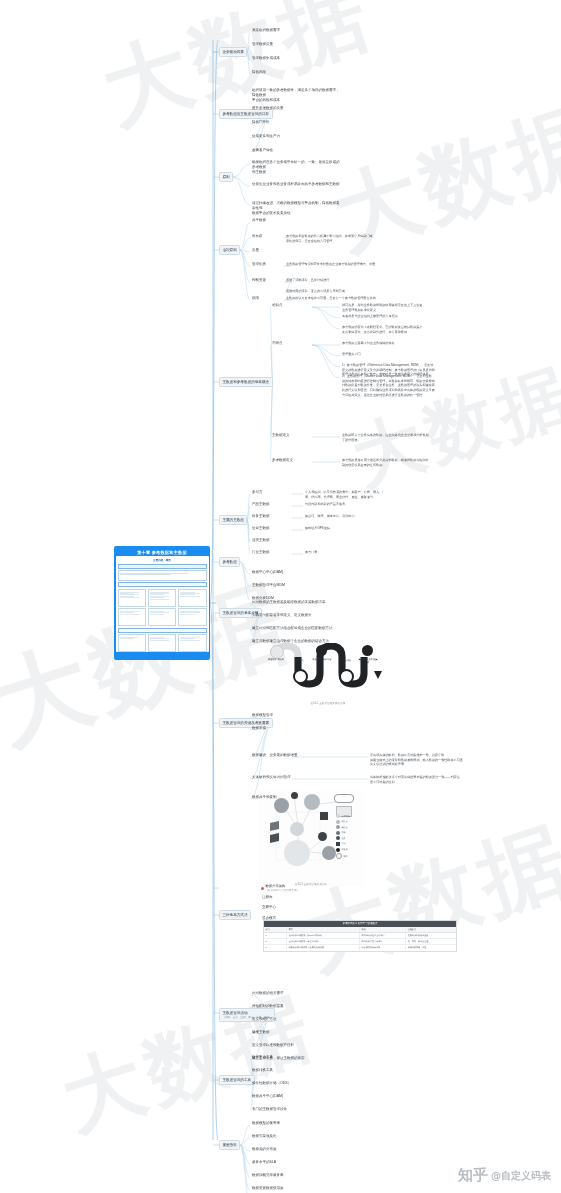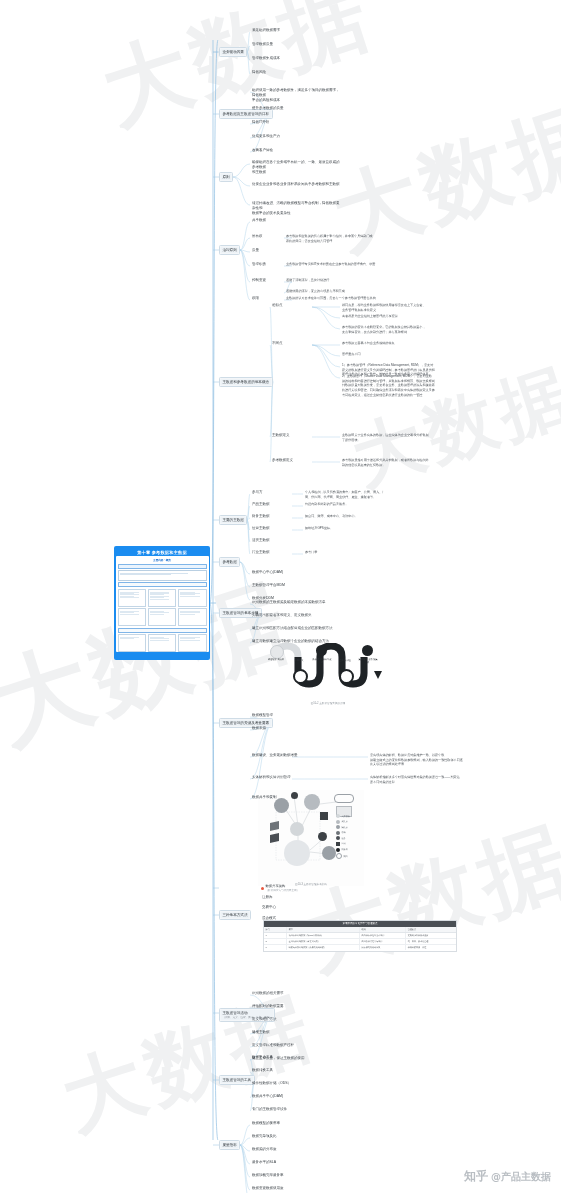--- a/index.html
+++ b/index.html
@@ -95,21 +95,21 @@
   #bubble-marker{position:absolute;left:261px;top:884px;font-size:3.3px;color:#3a4046;display:flex;align-items:center;gap:1.5px;}
   .marker-dot{width:3px;height:3px;border-radius:50%;background:#e8573f;flex:none;}
   #bubble-marker .sub{font-size:2.6px;color:#9aa1a8;}
 
   
   #zhihu{
     position:absolute;right:10px;bottom:8px;display:flex;align-items:center;gap:3px;
     color:#b9bec3;font-size:10px;font-weight:700;
     font-family:"DejaVu Sans",sans-serif;
   }
-  #zhihu .zlogo{font-size:12px;}
+  #zhihu .zlogo{font-size:15px;}
 </style>
 </head>
 <body>
 
 <div class="wm wm-a">大数据</div>
 <div class="wm wm-b">大数据</div>
 <div class="wm wm-c">大数据</div>
 <div class="wm wm-d">大数据</div>
 <div class="wm wm-e">大数据</div>
 <div class="wm wm-f">大数据</div>
@@ -527,14 +527,14 @@
       <div class="node lv2" style="left: 262px; top: 895px; width: 60px; white-space: pre-line;">注册库</div>
       <div class="node lv2" style="left: 262px; top: 905px; width: 60px; white-space: pre-line;">交易中心</div>
       <div class="node lv2" style="left: 262px; top: 916px; width: 60px; white-space: pre-line;">混合模式</div>
       <div class="node lv1" style="left: 219px; top: 910px; white-space: pre-line;">三种基本方式法</div>
     </div>
 
 </div>
 
 <div id="zhihu">
   <span class="zlogo">知乎</span>
-  <span>@产品主数据</span>
+  <span>@自定义码表</span>
 </div>
 
 </body></html>

